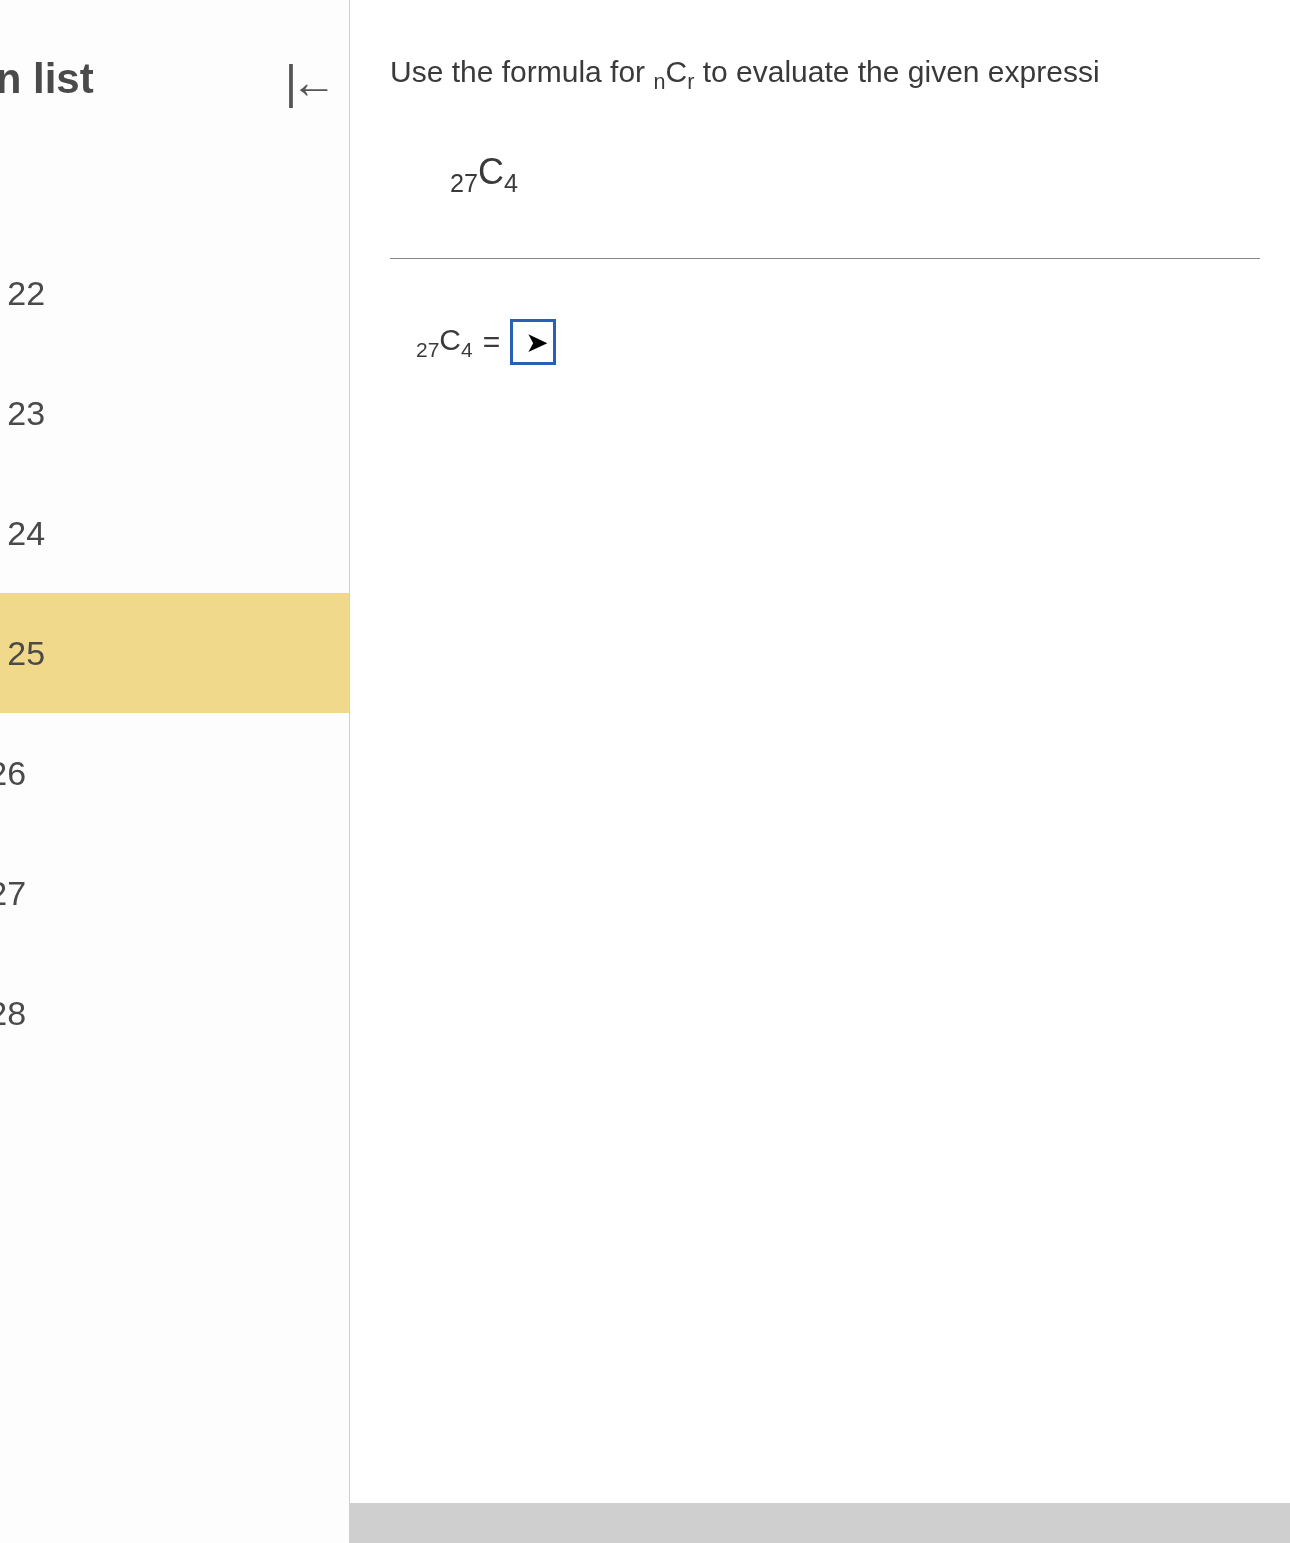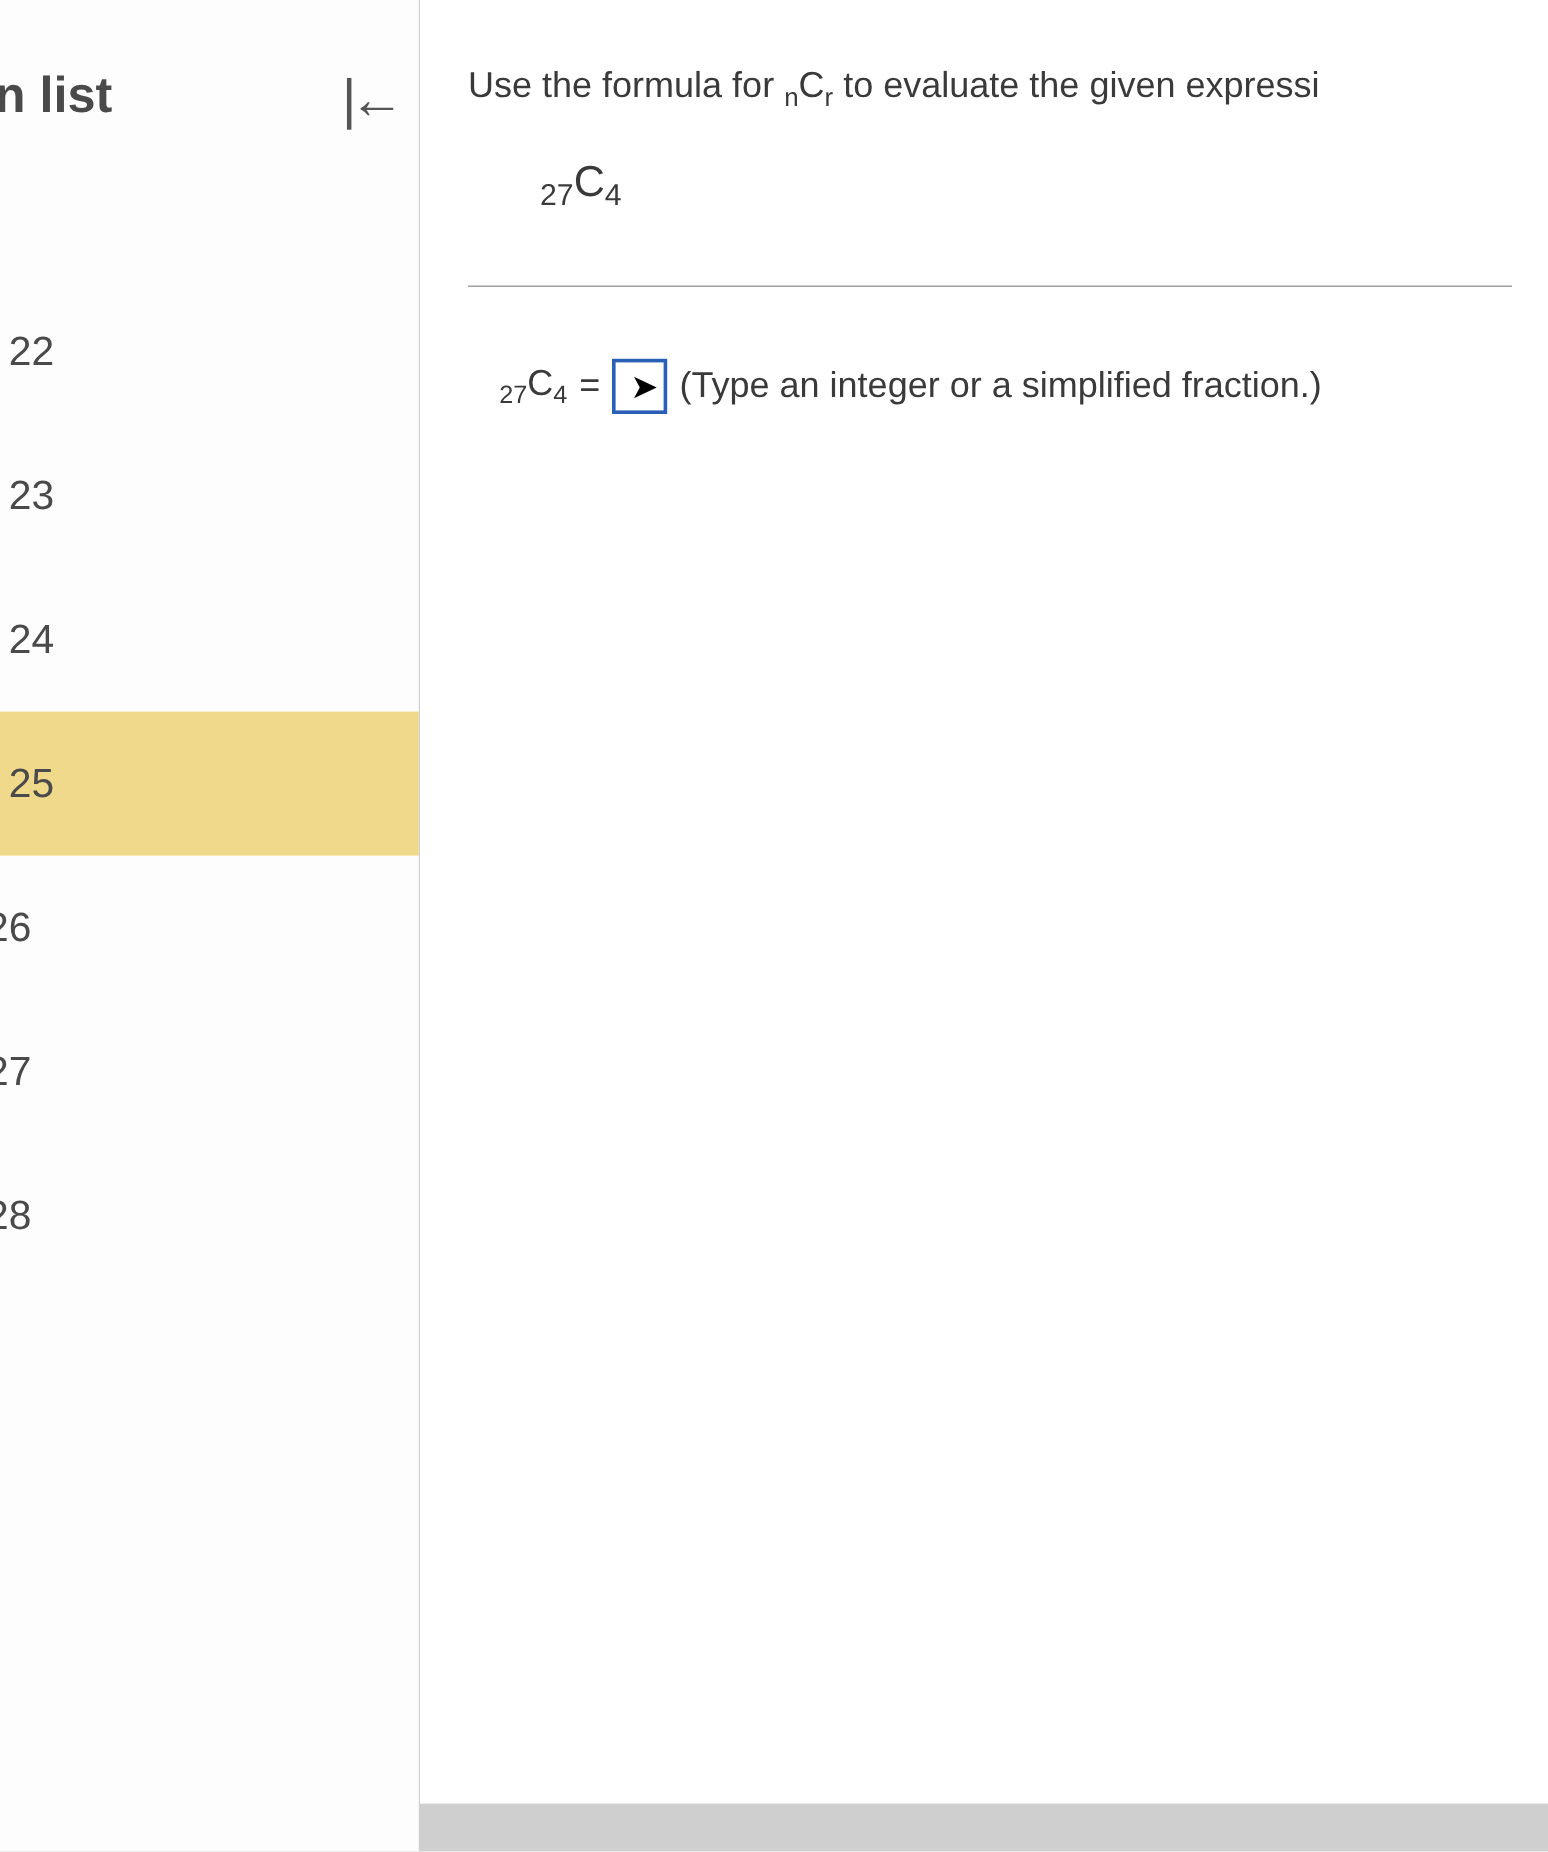--- a/index.html
+++ b/index.html
@@ -65,21 +65,21 @@
     .main {
       flex: 1;
       background: #ffffff;
       padding: 55px 30px 0 40px;
       position: relative;
       border-bottom: 40px solid #cfcfcf;
     }
     .instruction-line {
       font-size: 30px;
       color: #3a3a3a;
-      margin-bottom: 36px;
+      margin-bottom: 56px;
       white-space: nowrap;
     }
     .instruction-line .sub { vertical-align: sub; font-size: 0.72em; }
     .expr-display {
       font-size: 36px;
       color: #3a3a3a;
       padding-left: 60px;
       margin-bottom: 60px;
     }
     .expr-display .sub { vertical-align: sub; font-size: 0.7em; }
@@ -157,17 +157,16 @@
     <hr class="hr">
 
     <div class="answer-row">
       <span>
         <span class="sub">27</span><span>C</span><span class="sub">4</span>
       </span>
       <span>=</span>
       <span class="answer-input">
         <span class="cursor-pointer">➤</span>
       </span>
-      <span>(Type an integer or a simplified fraction.)</span>
     </div>
 
   </main>
 </div>
 
 </body></html>

